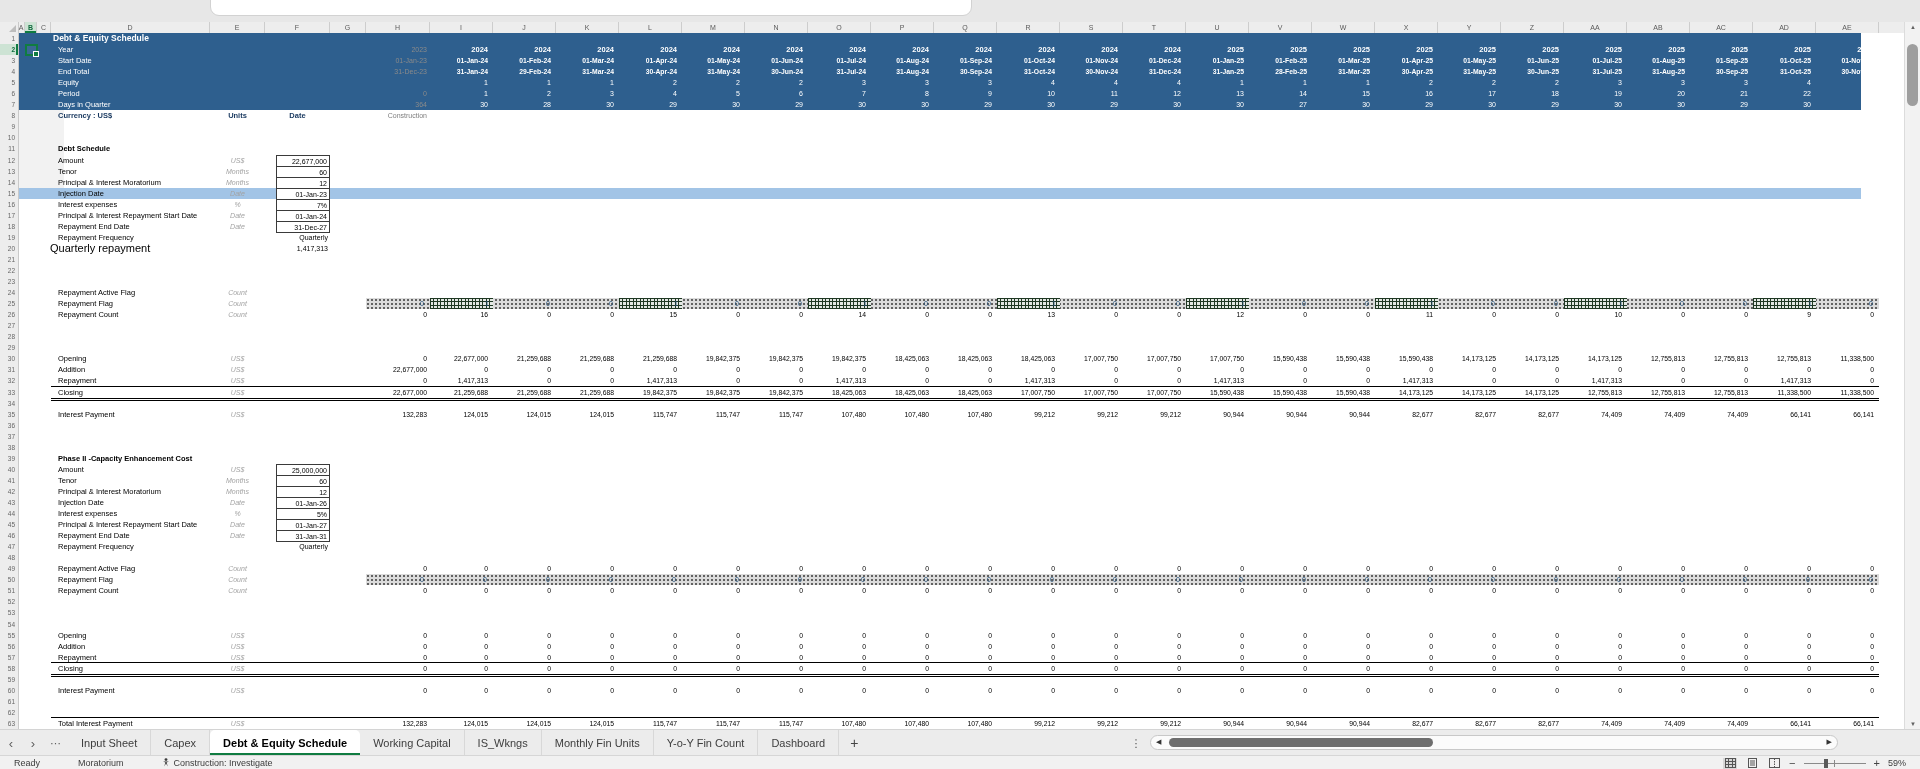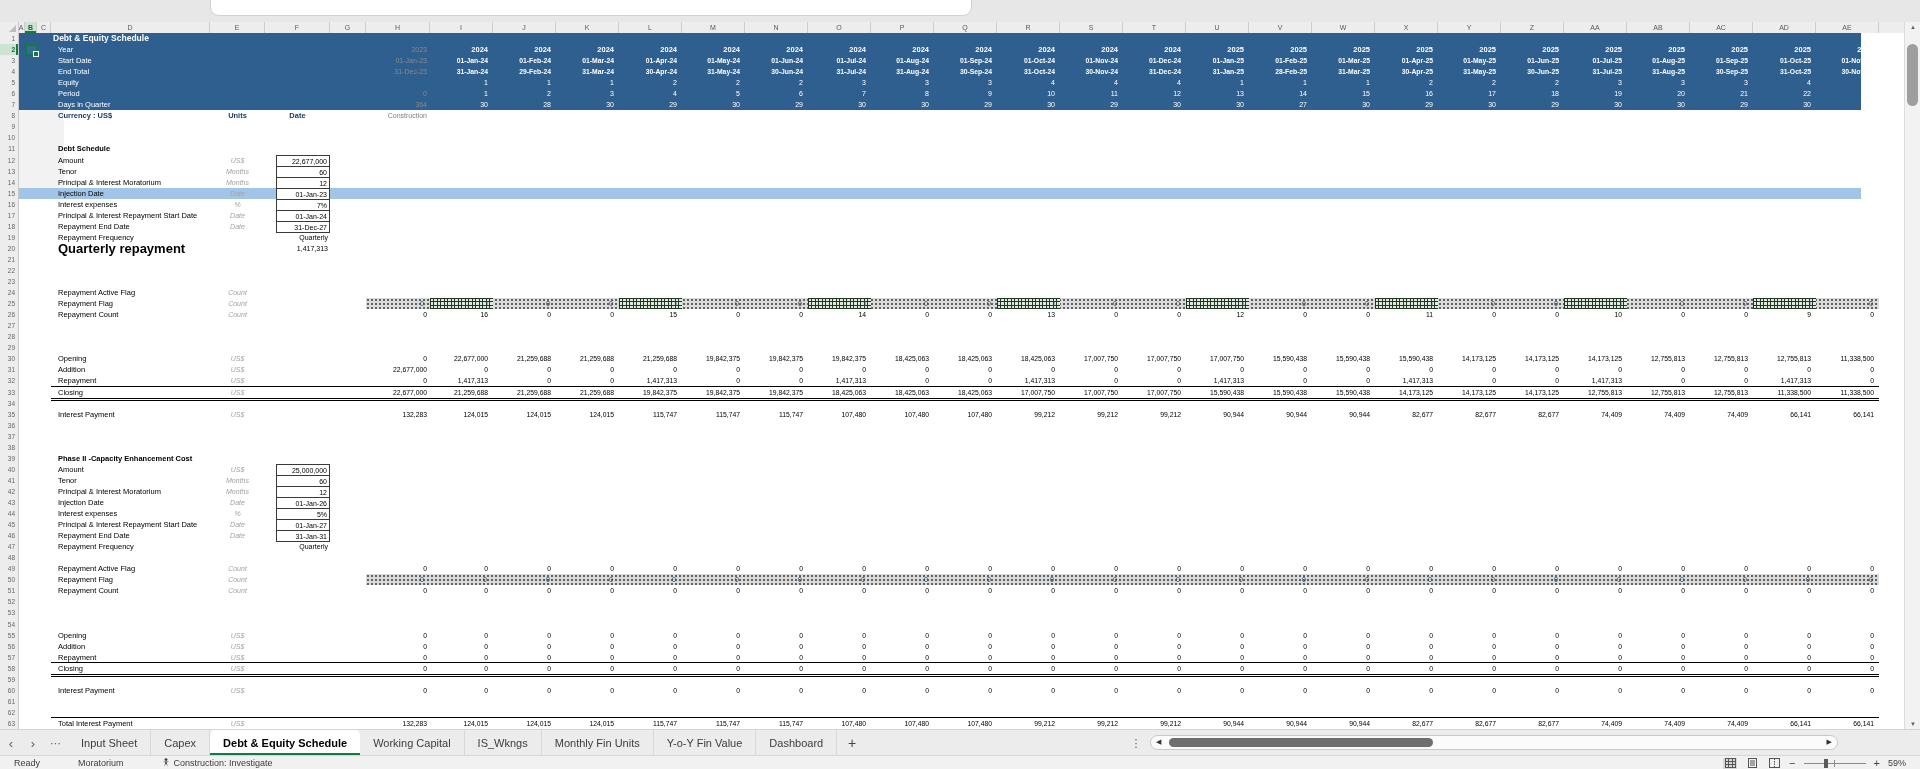--- a/index.html
+++ b/index.html
@@ -352,21 +352,21 @@
         <div class="cell units" style="left: 210px; top: 165.72px; width: 55px; height: 11.048px; line-height: 11.048px; font-size: 7px;">%</div>
         <div class="vbox" style="left: 276px; top: 165.72px; width: 54px; height: 12.048px; line-height: 11.048px;">7%</div>
         <div class="cell" style="left: 58px; top: 176.768px; height: 11.048px; line-height: 11.048px; font-size: 7.5px; font-weight: normal;">Principal &amp; Interest Repayment Start Date</div>
         <div class="cell units" style="left: 210px; top: 176.768px; width: 55px; height: 11.048px; line-height: 11.048px; font-size: 7px;">Date</div>
         <div class="vbox" style="left: 276px; top: 176.768px; width: 54px; height: 12.048px; line-height: 11.048px;">01-Jan-24</div>
         <div class="cell" style="left: 58px; top: 187.816px; height: 11.048px; line-height: 11.048px; font-size: 7.5px; font-weight: normal;">Repayment End Date</div>
         <div class="cell units" style="left: 210px; top: 187.816px; width: 55px; height: 11.048px; line-height: 11.048px; font-size: 7px;">Date</div>
         <div class="vbox" style="left: 276px; top: 187.816px; width: 54px; height: 12.048px; line-height: 11.048px;">31-Dec-27</div>
         <div class="cell" style="left: 58px; top: 198.864px; height: 11.048px; line-height: 11.048px; font-size: 7.5px; font-weight: normal;">Repayment Frequency</div>
         <div class="cell rt" style="left: 276px; top: 198.864px; width: 52px; height: 11.048px; line-height: 11.048px; font-size: 7px;">Quarterly</div>
-        <div class="cell" style="left: 58px; top: 209.912px; height: 11.048px; line-height: 11.048px; font-size: 13px; font-weight: bold;">Quarterly repayment</div>
+        <div class="cell" style="left: 50px; top: 209.912px; height: 11.048px; line-height: 11.048px; font-size: 11px; font-weight: normal;">Quarterly repayment</div>
         <div class="cell rt" style="left: 276px; top: 209.912px; width: 52px; height: 11.048px; line-height: 11.048px; font-size: 7px;">1,417,313</div>
         <div class="cell" style="left: 58px; top: 254.104px; height: 11.048px; line-height: 11.048px; font-size: 7.5px; font-weight: normal;">Repayment Active Flag</div>
         <div class="cell units" style="left: 210px; top: 254.104px; width: 55px; height: 11.048px; line-height: 11.048px; font-size: 7px;">Count</div>
         <div class="cell" style="left: 58px; top: 265.152px; height: 11.048px; line-height: 11.048px; font-size: 7.5px; font-weight: normal;">Repayment Flag</div>
         <div class="cell units" style="left: 210px; top: 265.152px; width: 55px; height: 11.048px; line-height: 11.048px; font-size: 7px;">Count</div>
         <div class="abs dotrow" style="left: 366px; top: 265.152px; width: 1513px; height: 11.048px;"></div>
         <div class="cell rt" style="left: 366px; top: 265.152px; width: 58px; height: 11.048px; line-height: 11.048px; color: rgb(31, 78, 121); font-size: 7px;">0</div>
         <div class="hatch" style="left: 430px; top: 265.152px; width: 63px; height: 11.048px;"></div>
         <div class="cell rt" style="left: 430px; top: 265.152px; width: 59px; height: 11.048px; line-height: 11.048px; color: rgb(31, 78, 121); font-size: 7px;">1</div>
         <div class="cell rt" style="left: 493px; top: 265.152px; width: 57px; height: 11.048px; line-height: 11.048px; color: rgb(31, 78, 121); font-size: 7px;">0</div>
@@ -830,21 +830,21 @@
     <div class="navbtn">‹</div>
     <div class="navbtn">›</div>
     <div class="navmore">⋯</div>
     <div id="tabs" style="display:flex;align-items:stretch;">
         <div class="tab">Input Sheet</div>
         <div class="tab">Capex</div>
         <div class="tab active">Debt &amp; Equity Schedule</div>
         <div class="tab">Working Capital</div>
         <div class="tab">IS_Wkngs</div>
         <div class="tab">Monthly Fin Units</div>
-        <div class="tab">Y-o-Y Fin Value</div>
+        <div class="tab">Y-o-Y Fin Count</div>
         <div class="tab">Dashboard</div>
       </div>
     <div class="addtab">+</div>
     <div class="kebab">⋮</div>
     <div class="hscroll">
       <div class="harrow" style="left:5px;">◀</div>
       <div class="hthumb"></div>
       <div class="harrow" style="right:5px;">▶</div>
     </div>
   </div>

